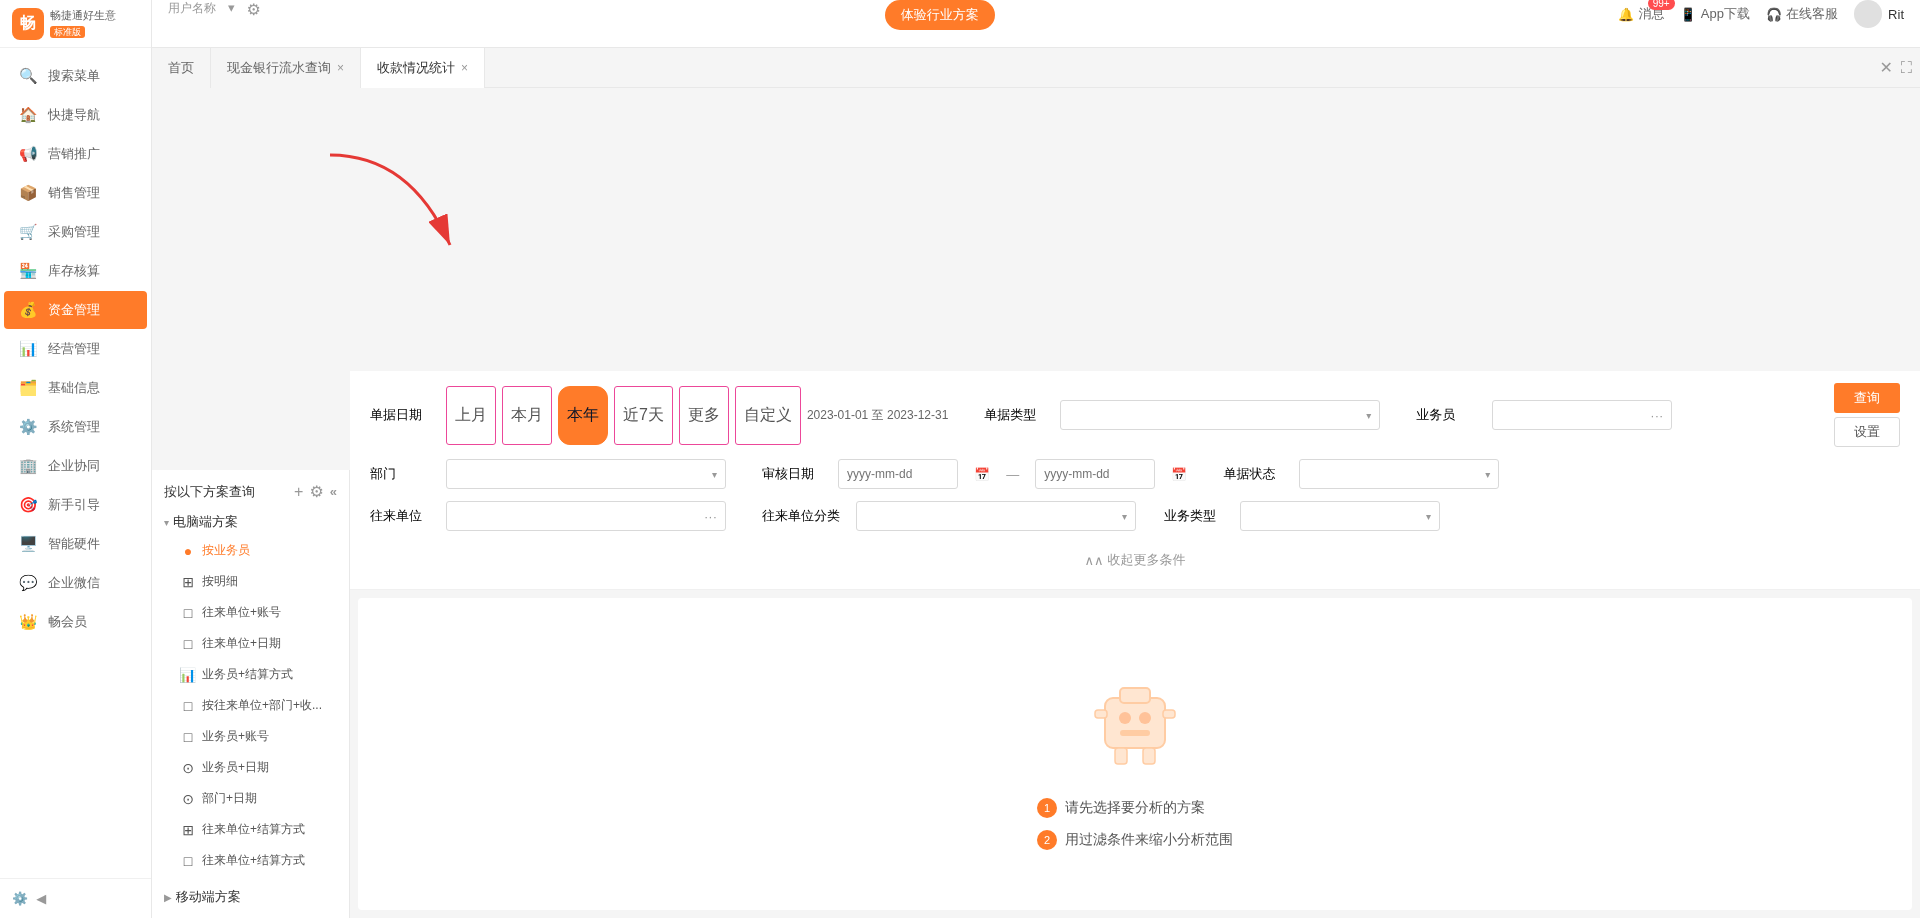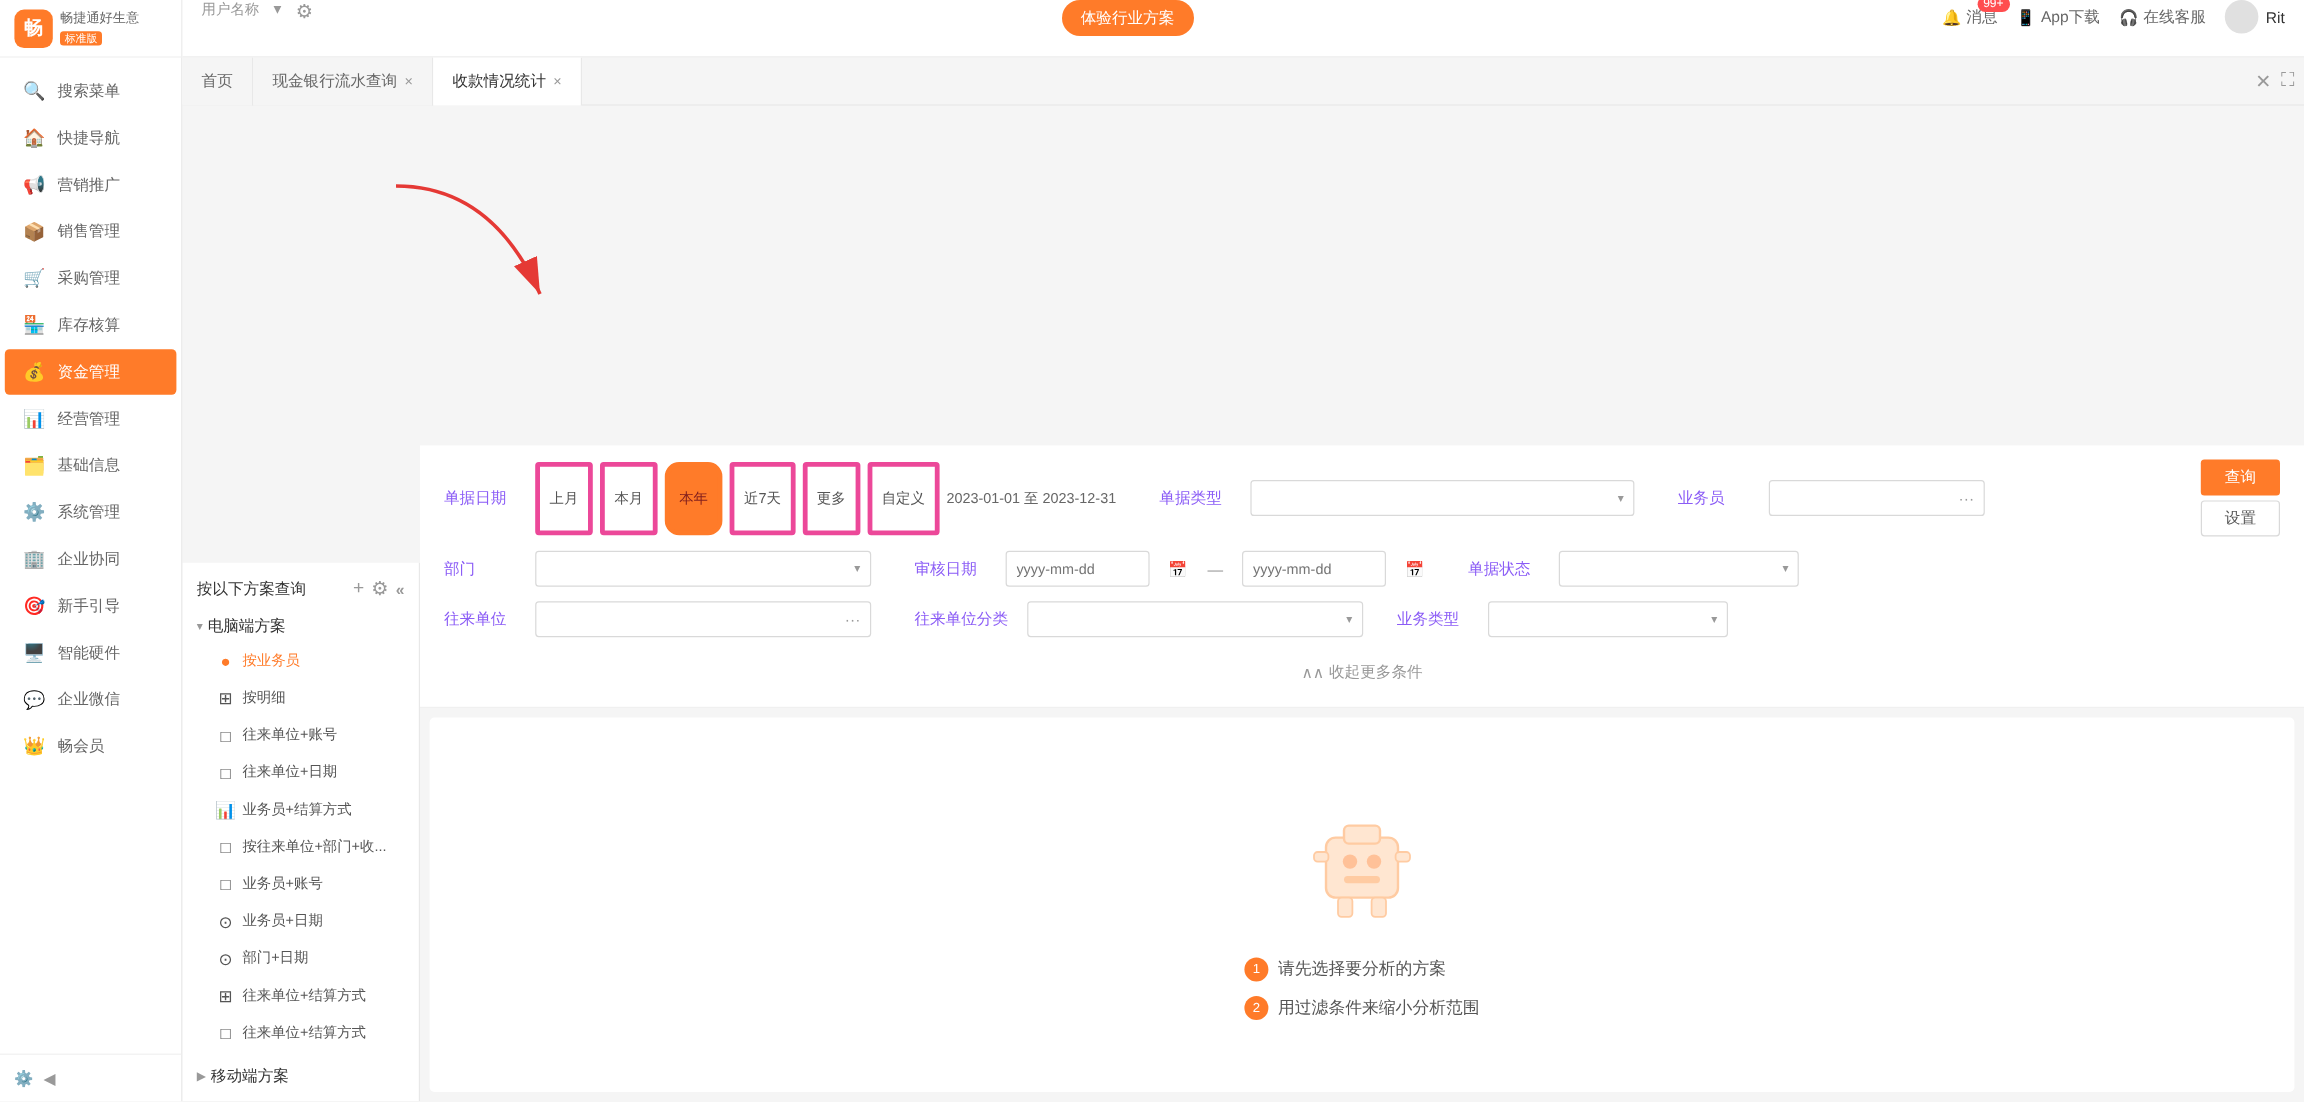--- a/index.html
+++ b/index.html
@@ -203,32 +203,32 @@
       margin: 0;
       border-bottom: 1px solid #f0f0f0;
     }
     .filter-row {
       display: flex;
       align-items: center;
       gap: 16px;
       margin-bottom: 12px;
     }
     .filter-row:last-child { margin-bottom: 0; }
-    .filter-label { color: #8b5cf6; font-size: 13px; white-space: nowrap; min-width: 60px; }
+    .filter-label { color: #000000; font-size: 13px; white-space: nowrap; min-width: 60px; }
     .filter-date-group { display: flex; align-items: center; gap: 6px; }
     .date-btn {
       padding: 18px 8px;
-      border: 4px solid #ec4899;
+      border: 1px solid #ec4899;
       border-radius: 3px;
       cursor: pointer;
-      font-size: 12px;
+      font-size: 16px;
       color: #555;
       background: white;
     }
-    .date-btn.active { background: #ff7b29; color: #7f1d1d; border-color: #ff7b29; border-radius: 12px; }
+    .date-btn.active { background: #ff7b29; color: #0f172a; border-color: #ff7b29; border-radius: 12px; }
     .date-range { font-size: 12px; color: #666; }
     .filter-select {
       min-width: 200px;
       height: 30px;
       border: 1px solid #d9d9d9;
       border-radius: 3px;
       padding: 0 8px;
       font-size: 13px;
       color: #333;
       background: white;

